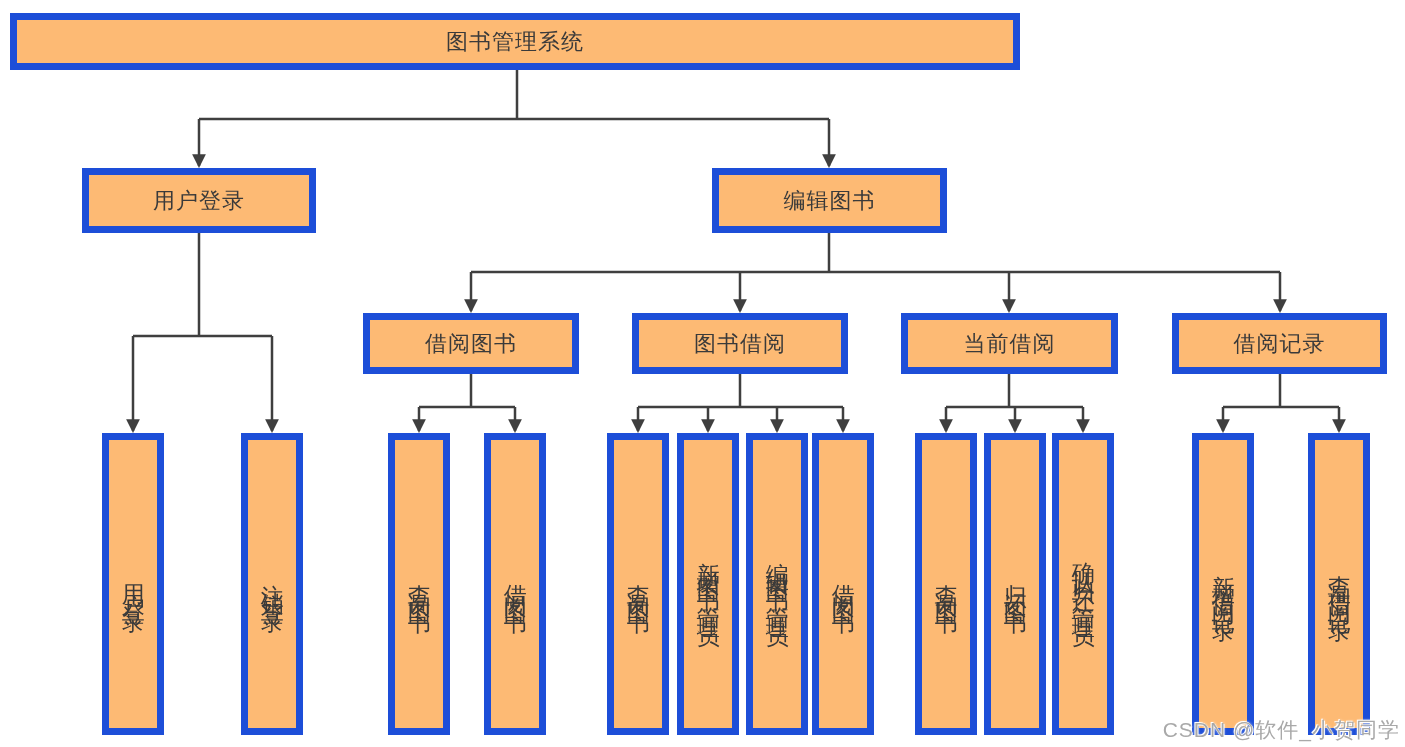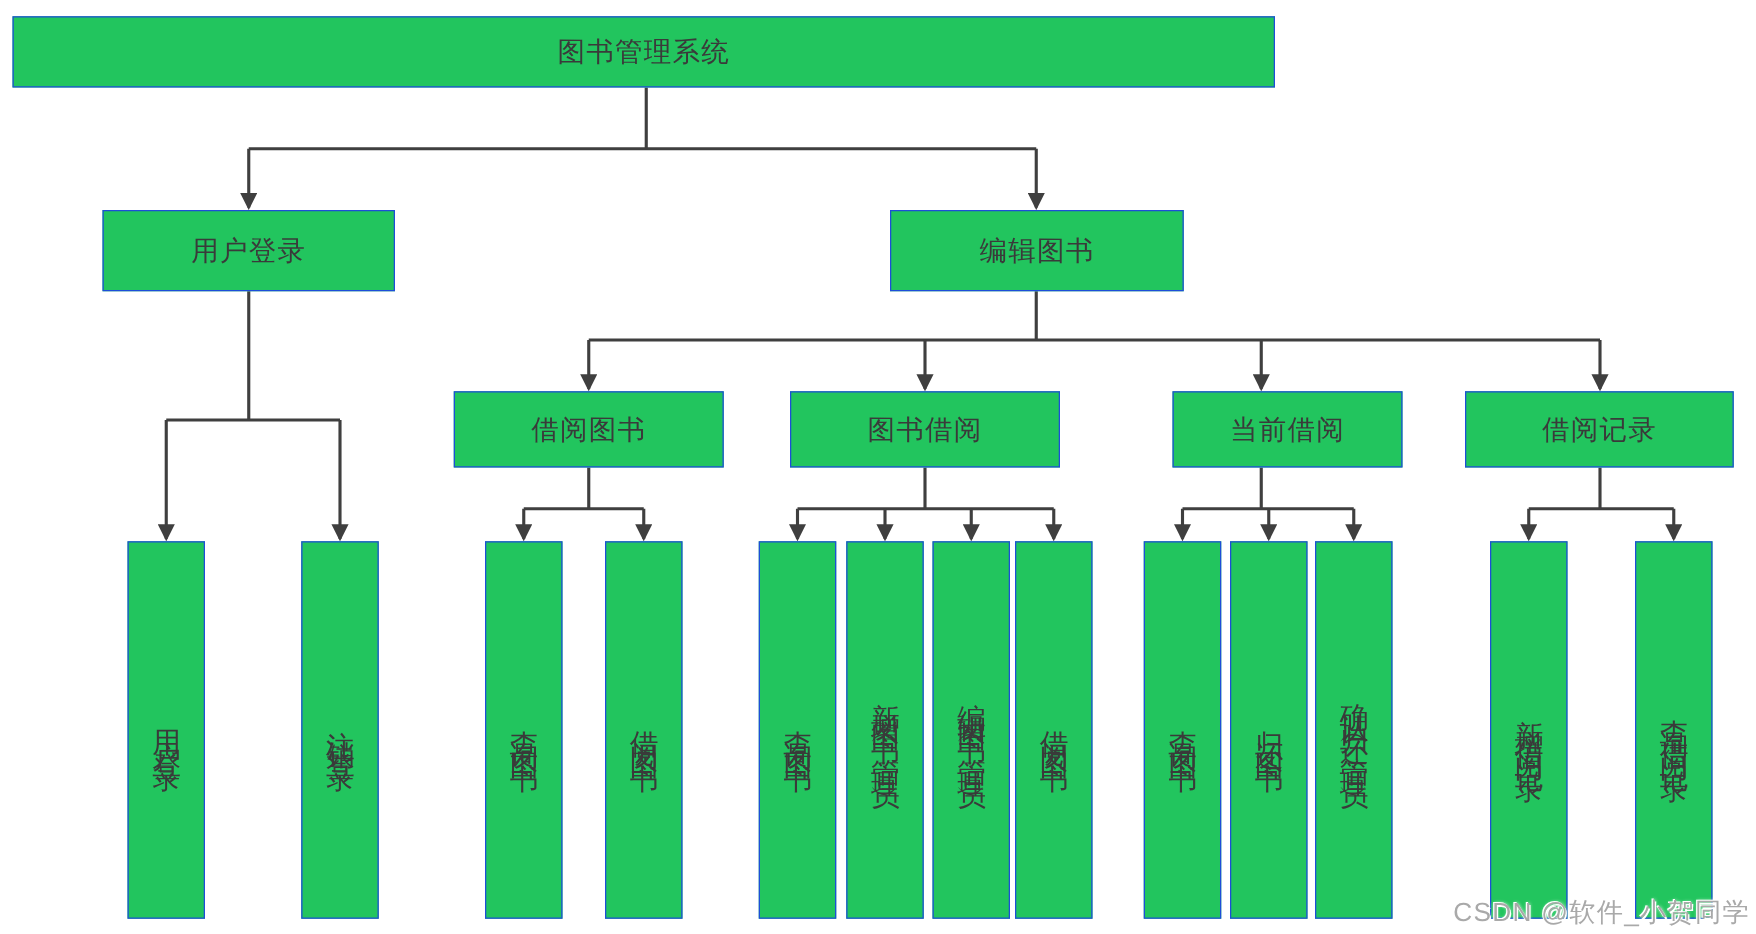--- a/index.html
+++ b/index.html
@@ -7,22 +7,22 @@
     position:relative;
     width:1405px;height:747px;
     overflow:hidden;
     font-family:"Liberation Sans",sans-serif;
     color:#3a3a3a;
   }
   #wires{position:absolute;left:0;top:0;z-index:1;}
   .box{
     position:absolute;
     box-sizing:border-box;
-    background:#22c55e;
-    border:1px solid #1d4ed8;
+    background:#fdba74;
+    border:7px solid #1d4ed8;
     display:flex;
     align-items:center;
     justify-content:center;
     z-index:2;
     font-size:22px;
     letter-spacing:1px;
     white-space:nowrap;
   }
   .leaf{
     width:62px;height:302px;top:433px;
@@ -85,21 +85,21 @@
   </g>
 </svg>
 
 <div class="box" style="left:10px;top:13px;width:1010px;height:57px">图书管理系统</div>
 
 <div class="box" style="left:82px;top:168px;width:234px;height:65px">用户登录</div>
 <div class="box" style="left:712px;top:168px;width:235px;height:65px">编辑图书</div>
 
 <div class="box" style="left:363px;top:313px;width:216px;height:61px">借阅图书</div>
 <div class="box" style="left:632px;top:313px;width:216px;height:61px">图书借阅</div>
-<div class="box" style="left:938px;top:313px;width:184px;height:61px">当前借阅</div>
+<div class="box" style="left:901px;top:313px;width:217px;height:61px">当前借阅</div>
 <div class="box" style="left:1172px;top:313px;width:215px;height:61px">借阅记录</div>
 
 <div class="box leaf" style="left:102px">用户登录</div>
 <div class="box leaf" style="left:241px">注销登录</div>
 
 <div class="box leaf" style="left:388px">查询图书</div>
 <div class="box leaf" style="left:484px">借阅图书</div>
 
 <div class="box leaf" style="left:607px">查询图书</div>
 <div class="box leaf" style="left:677px">新增图书（管理员）</div>

